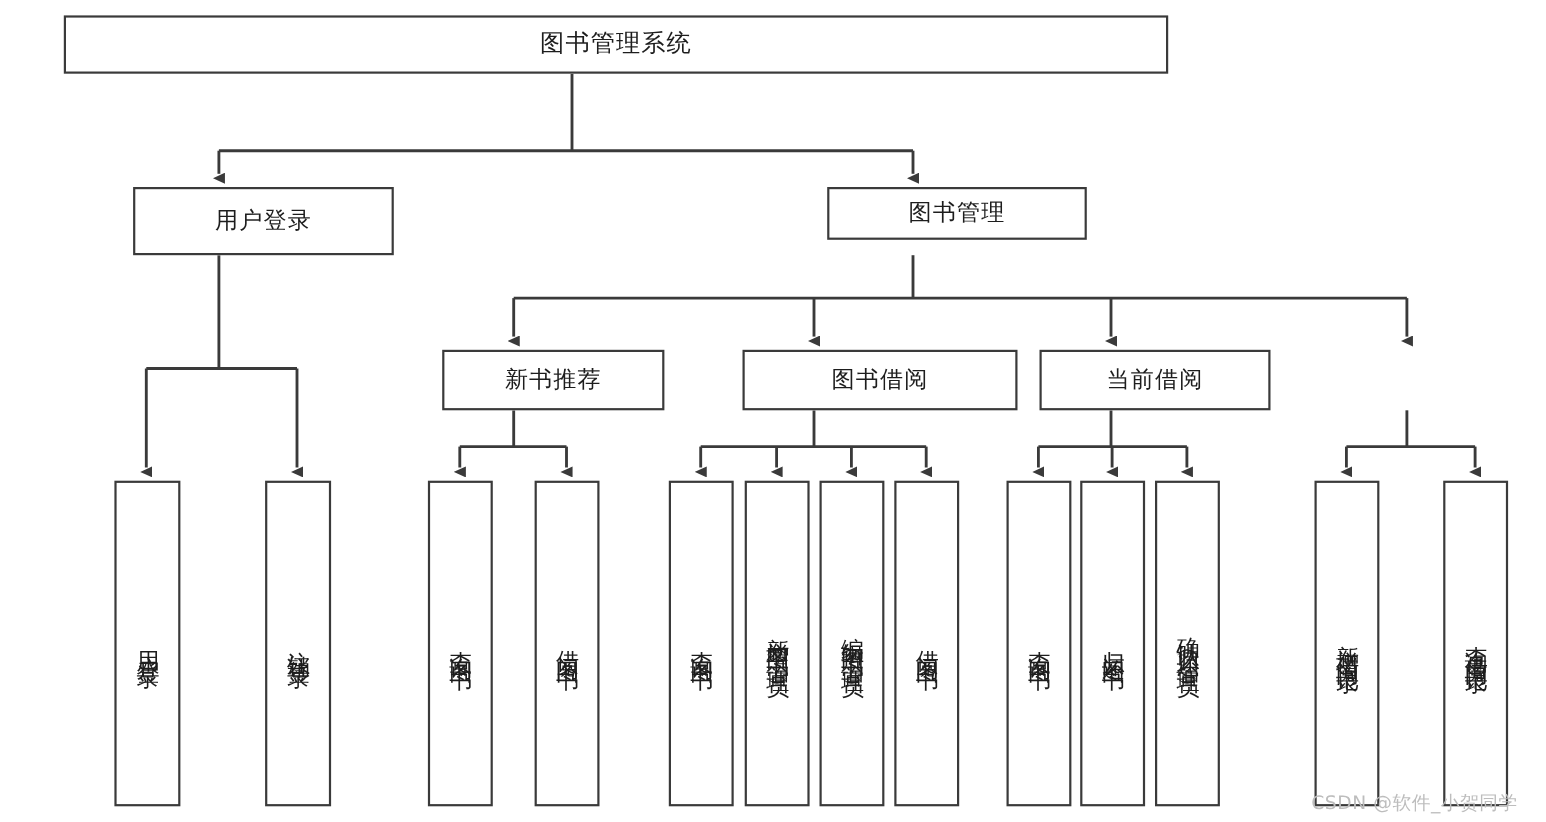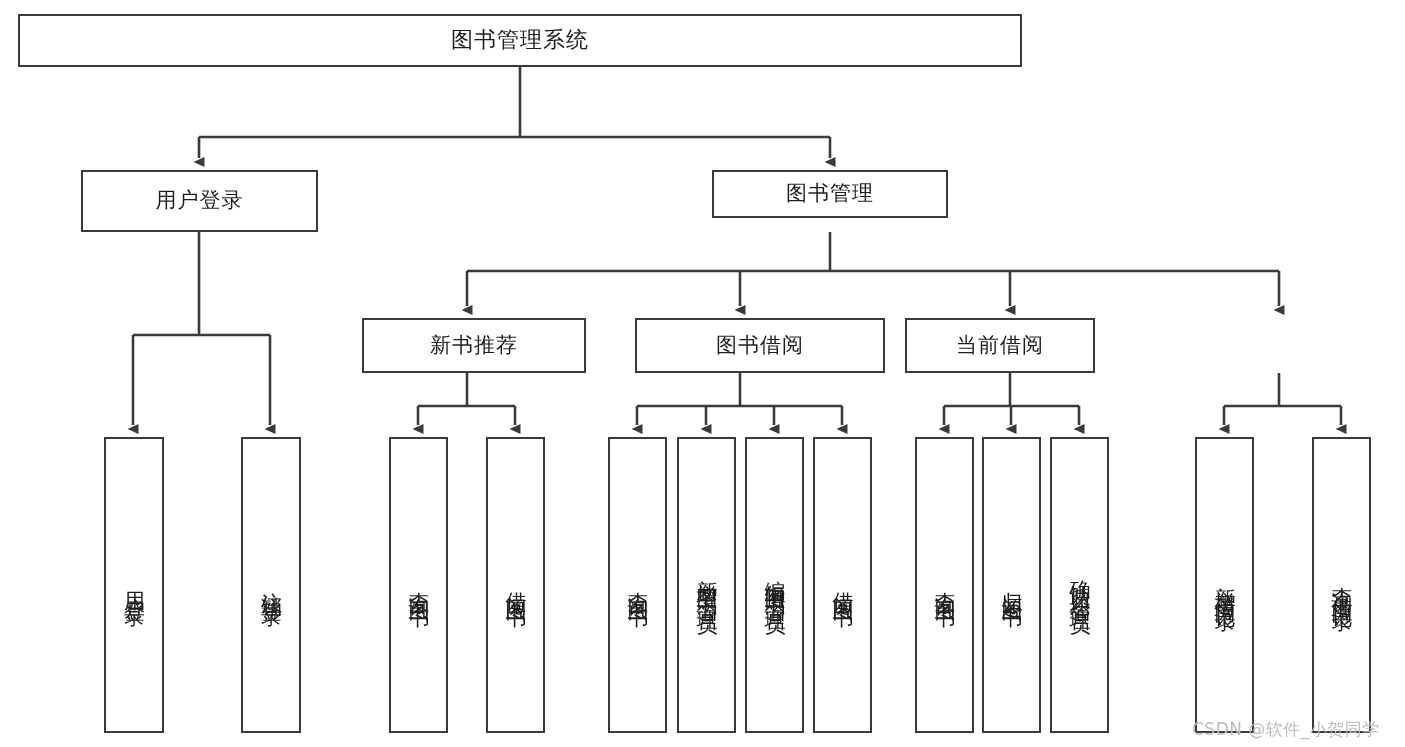--- a/index.html
+++ b/index.html
@@ -34,20 +34,21 @@
     display: flex;
     align-items: center;
     justify-content: center;
     color: #1d1d1d;
   }
   .node-h {
     font-size: 21px;
     letter-spacing: 1px;
     line-height: 1.1;
     white-space: nowrap;
+    margin-left: 40px;
   }
   .node-root {
     font-size: 22px;
   }
   .node-v {
     padding: 10px 0;
   }
   .node-v .vtext {
     writing-mode: vertical-rl;
     text-orientation: upright;
@@ -125,29 +126,29 @@
   </div>
 
   <div class="node node-h" style="left:81px; top:170px; width:237px; height:62px;">
     <span>用户登录</span>
   </div>
 
   <div class="node node-h" style="left:712px; top:170px; width:236px; height:48px;">
     <span>图书管理</span>
   </div>
 
-  <div class="node node-h" style="left:362px; top:318px; width:224px; height:55px;">
+  <div class="node node-h" style="left:362px; top:318px; width:202px; height:55px;">
     <span>新书推荐</span>
   </div>
 
   <div class="node node-h" style="left:635px; top:318px; width:250px; height:55px;">
     <span>图书借阅</span>
   </div>
 
-  <div class="node node-h" style="left:905px; top:318px; width:190px; height:55px;">
+  <div class="node node-h" style="left:905px; top:318px; width:210px; height:55px;">
     <span>当前借阅</span>
   </div>
 
 
   <div class="node node-v" style="left:104px; top:437px; width:60px; height:296px;">
     <span class="vtext">用户登录</span>
   </div>
 
   <div class="node node-v" style="left:241px; top:437px; width:60px; height:296px;">
     <span class="vtext">注销登录</span>

